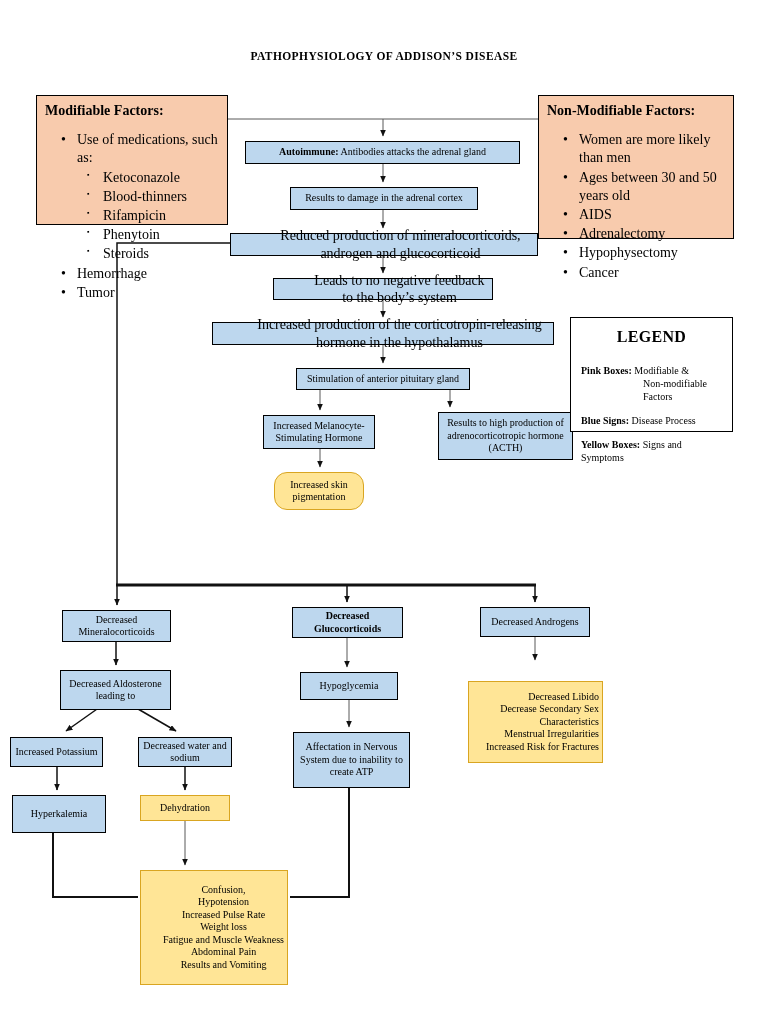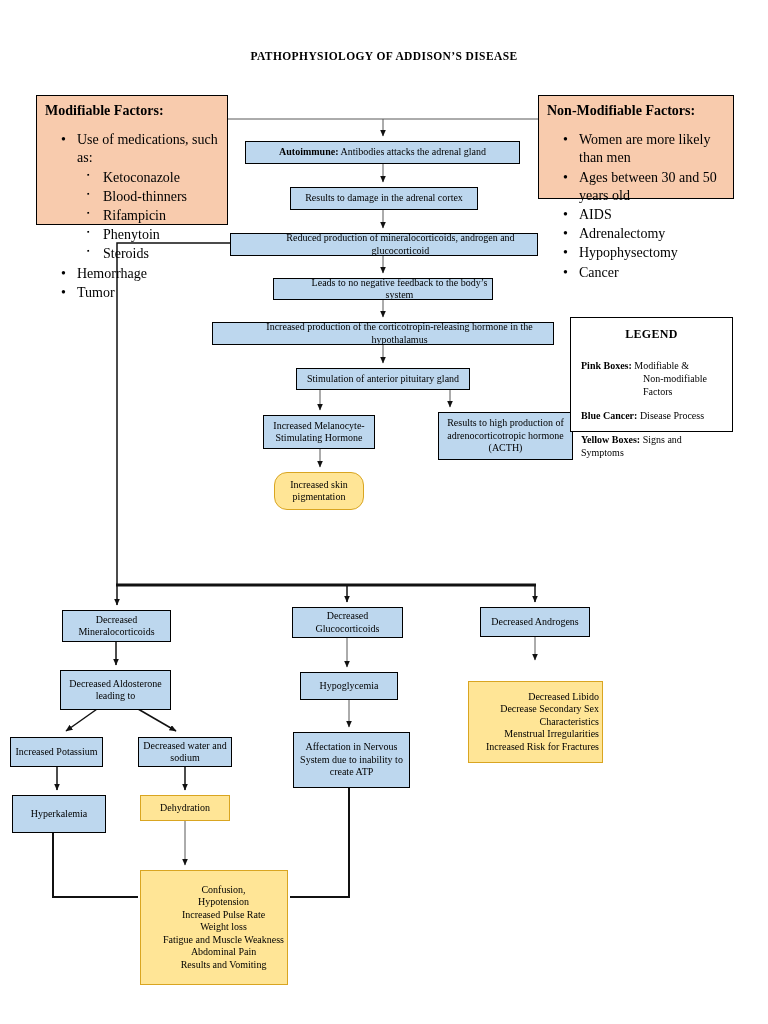--- a/index.html
+++ b/index.html
@@ -15,33 +15,33 @@
     position:absolute;border:1px solid #000;box-sizing:border-box;
     display:flex;align-items:center;justify-content:center;text-align:center;
     font-size:10px;line-height:1.25;padding:1px 3px;
   }
   .blue{background:#BDD7EE;}
   .pinkbox{
     position:absolute;border:1px solid #000;box-sizing:border-box;background:#F8CBAD;
     font-size:14px;line-height:1.3;padding:6px 8px;text-align:left;
   }
   .yellow{background:#FFE596;border:1.5px solid #D9A521;}
-  .tight{font-size:10px;padding-left:36px;}
+  .tight{font-size:14px;padding-left:36px;}
   .small{font-size:10px;}
   .heading{font-weight:bold;margin-bottom:11px;}
   .b1{position:relative;padding-left:32px;margin-bottom:1px;}
   .b1::before{content:"\2022";position:absolute;left:16px;}
   .b2{position:relative;padding-left:58px;margin-bottom:1px;}
   .b2::before{content:"\25AA";position:absolute;left:42px;font-size:7px;top:2px;}
   .symlist div{margin:0;}
   .legend{
     position:absolute;border:1.5px solid #000;background:#fff;box-sizing:border-box;
     font-size:10px;line-height:1.3;padding:9px 10px;
   }
-  .legend-title{text-align:center;font-weight:bold;font-size:12px;letter-spacing:.3px;margin-bottom:16px;}
+  .legend-title{text-align:center;font-weight:bold;font-size:16px;letter-spacing:.3px;margin-bottom:16px;}
   .legend-row{margin-bottom:11px;}
   .bold{font-weight:bold;}
   .legend-indent{margin-left:62px;}
   svg.wires{position:absolute;left:0;top:0;pointer-events:none;}
 </style>
 </head>
 <body>
 
 <div class="canvas">
 
@@ -96,21 +96,21 @@
         <div class="b2">Rifampicin</div>
         <div class="b2">Phenytoin</div>
         <div class="b2">Steroids</div>
       </div>
     <div>
         <div class="b1">Hemorrhage</div>
         <div class="b1">Tumor</div>
       </div>
   </div>
 
-  <div class="pinkbox" style="left:538px;top:95px;width:196px;height:104px;">
+  <div class="pinkbox" style="left:538px;top:95px;width:196px;height:144px;">
     <div class="heading">Non-Modifiable Factors:</div>
     <div>
         <div class="b1">Women are more likely than men</div>
         <div class="b1">Ages between 30 and 50 years old</div>
         <div class="b1">AIDS</div>
         <div class="b1">Adrenalectomy</div>
         <div class="b1">Hypophysectomy</div>
         <div class="b1">Cancer</div>
       </div>
   </div>
@@ -139,32 +139,32 @@
   <div class="box yellow" style="left:274px;top:472px;width:90px;height:38px;border-radius:13px;">Increased skin pigmentation</div>
 
   <div class="legend" style="left:570px;top:317px;width:163px;height:115px;">
     <div class="legend-title">LEGEND</div>
     <div class="legend-row">
       <span class="bold">Pink Boxes:</span>
       <span>Modifiable &amp;</span>
       <div class="legend-indent">Non-modifiable Factors</div>
     </div>
     <div class="legend-row">
-      <span class="bold">Blue Cancer:</span>
+      <span class="bold">Blue Signs:</span>
       <span>Disease Process</span>
     </div>
     <div class="legend-row">
       <span class="bold">Yellow Boxes:</span>
       <span>Signs and Symptoms</span>
     </div>
   </div>
 
   <div class="box blue" style="left:62px;top:610px;width:109px;height:32px;">Decreased Mineralocorticoids</div>
 
-  <div class="box blue" style="left:292px;top:607px;width:111px;height:31px;">Decreased Glucocorticoids</div>
+  <div class="box blue" style="left:292px;top:607px;width:111px;height:31px;font-weight:bold;">Decreased Glucocorticoids</div>
 
   <div class="box blue" style="left:480px;top:607px;width:110px;height:30px;">Decreased Androgens</div>
 
   <div class="box blue" style="left:60px;top:670px;width:111px;height:40px;">Decreased Aldosterone leading to</div>
 
   <div class="box blue" style="left:10px;top:737px;width:93px;height:30px;">Increased Potassium</div>
 
   <div class="box blue" style="left:138px;top:737px;width:94px;height:30px;">Decreased water and sodium</div>
 
   <div class="box blue" style="left:12px;top:795px;width:94px;height:38px;">Hyperkalemia</div>

